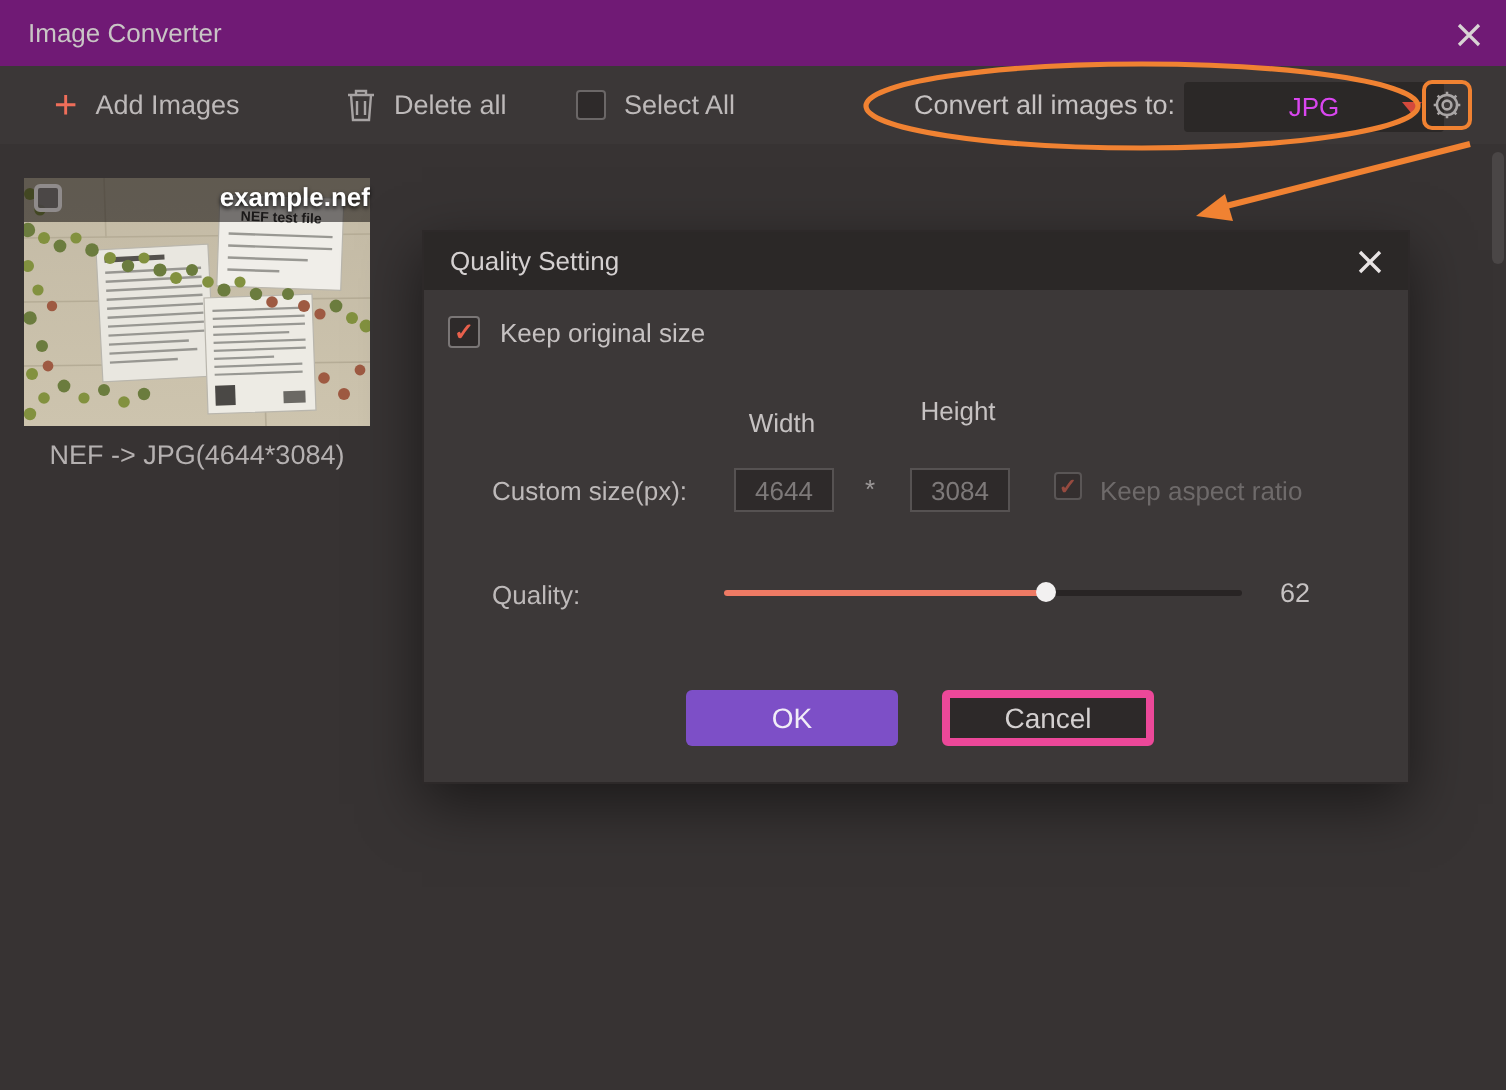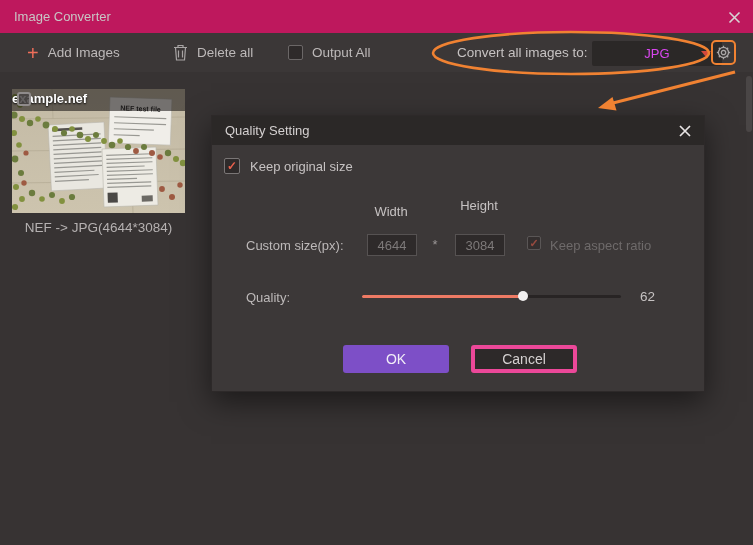--- a/index.html
+++ b/index.html
@@ -1,21 +1,21 @@
 <!DOCTYPE html>
 <html><head>
 <meta charset="utf-8">
 <style>
   html,body{margin:0;padding:0;background:#1e1b1b;}
   *{box-sizing:border-box;}
   .window{position:relative;width:753px;height:545px;background:#373333;overflow:hidden;
     font-family:"Liberation Sans",sans-serif;-webkit-font-smoothing:antialiased;}
 
   
-  .titlebar{position:absolute;left:0;top:0;width:753px;height:33px;background:#be185d;}
+  .titlebar{position:absolute;left:0;top:0;width:753px;height:33px;background:#701a75;}
   .titlebar .title{position:absolute;left:14px;top:9px;font-size:13px;color:#c9c5c5;}
   .win-close{position:absolute;right:8px;top:6px;width:22px;height:22px;display:flex;
     align-items:center;justify-content:center;cursor:pointer;}
 
   
   .toolbar{position:absolute;left:0;top:33px;width:753px;height:39px;background:#3b3737;}
   .tb-item{position:absolute;top:0;height:39px;display:flex;align-items:center;gap:9px;
     color:#bdb9b9;font-size:13.5px;cursor:pointer;}
   .plus-glyph{color:#ef6e5a;font-size:20px;font-weight:400;line-height:18px;}
   .cb{width:15px;height:15px;background:#2e2a2a;border:1px solid #6b6767;border-radius:2px;
@@ -30,21 +30,21 @@
   .gear-btn{position:absolute;left:711px;top:7px;width:25px;height:25px;border:2px solid #f08232;
     border-radius:5px;display:flex;align-items:center;justify-content:center;cursor:pointer;}
 
   
   .thumb-card{position:absolute;left:12px;top:89px;width:173px;height:124px;}
   .thumb-card svg.photo{position:absolute;left:0;top:0;}
   .thumb-head{position:absolute;left:0;top:0;width:173px;height:22px;
     background:rgba(14,11,11,0.55);}
   .thumb-cb{position:absolute;left:5px;top:3px;width:14px;height:14px;border:2px solid #8f8b8b;
     border-radius:3px;background:rgba(72,68,68,0.85);cursor:pointer;}
-  .thumb-name{position:absolute;left:0;top:2px;width:173px;text-align:left;color:#ffffff;
+  .thumb-name{position:absolute;left:0;top:2px;width:173px;text-align:right;color:#ffffff;
     font-size:13px;font-weight:bold;text-shadow:0 1px 2px #000;}
   .thumb-caption{position:absolute;left:0;top:220px;width:197px;text-align:center;
     color:#b5b1b1;font-size:13.5px;}
 
   .v-scroll-thumb{position:absolute;right:1px;top:76px;width:6px;height:56px;
     background:#4a4646;border-radius:3px;}
 
   
   .dialog{position:absolute;left:211px;top:115px;width:494px;height:277px;background:#3c3838;
     border:1px solid #2d2929;box-shadow:0 10px 28px rgba(0,0,0,0.5);z-index:5;}
@@ -114,21 +114,21 @@
       <span>Add Images</span>
     </div>
     <div class="tb-item" style="left:173px;">
       <svg width="15" height="17" viewBox="0 0 15 17">
         <path d="M1 3.5h13 M5 3.5V1.5h5v2 M2.5 3.5l1 12.5h8l1-12.5 M5.5 6.5v7 M9.5 6.5v7" fill="none" stroke="#a8a4a4" stroke-width="1.2"></path>
       </svg>
       <span>Delete all</span>
     </div>
     <div class="tb-item" style="left:288px;">
       <span class="cb"></span>
-      <span>Output All</span>
+      <span>Select All</span>
     </div>
     <div class="convert-to">Convert all images to:</div>
     <div class="dropdown">
       <span>JPG</span>
       <span class="caret"></span>
     </div>
     <div class="gear-btn">
       <svg width="17" height="17" viewBox="0 0 24 24">
         <g fill="none" stroke="#aaa6a6" stroke-width="1.8">
           <circle cx="12" cy="12" r="3.1"></circle>

